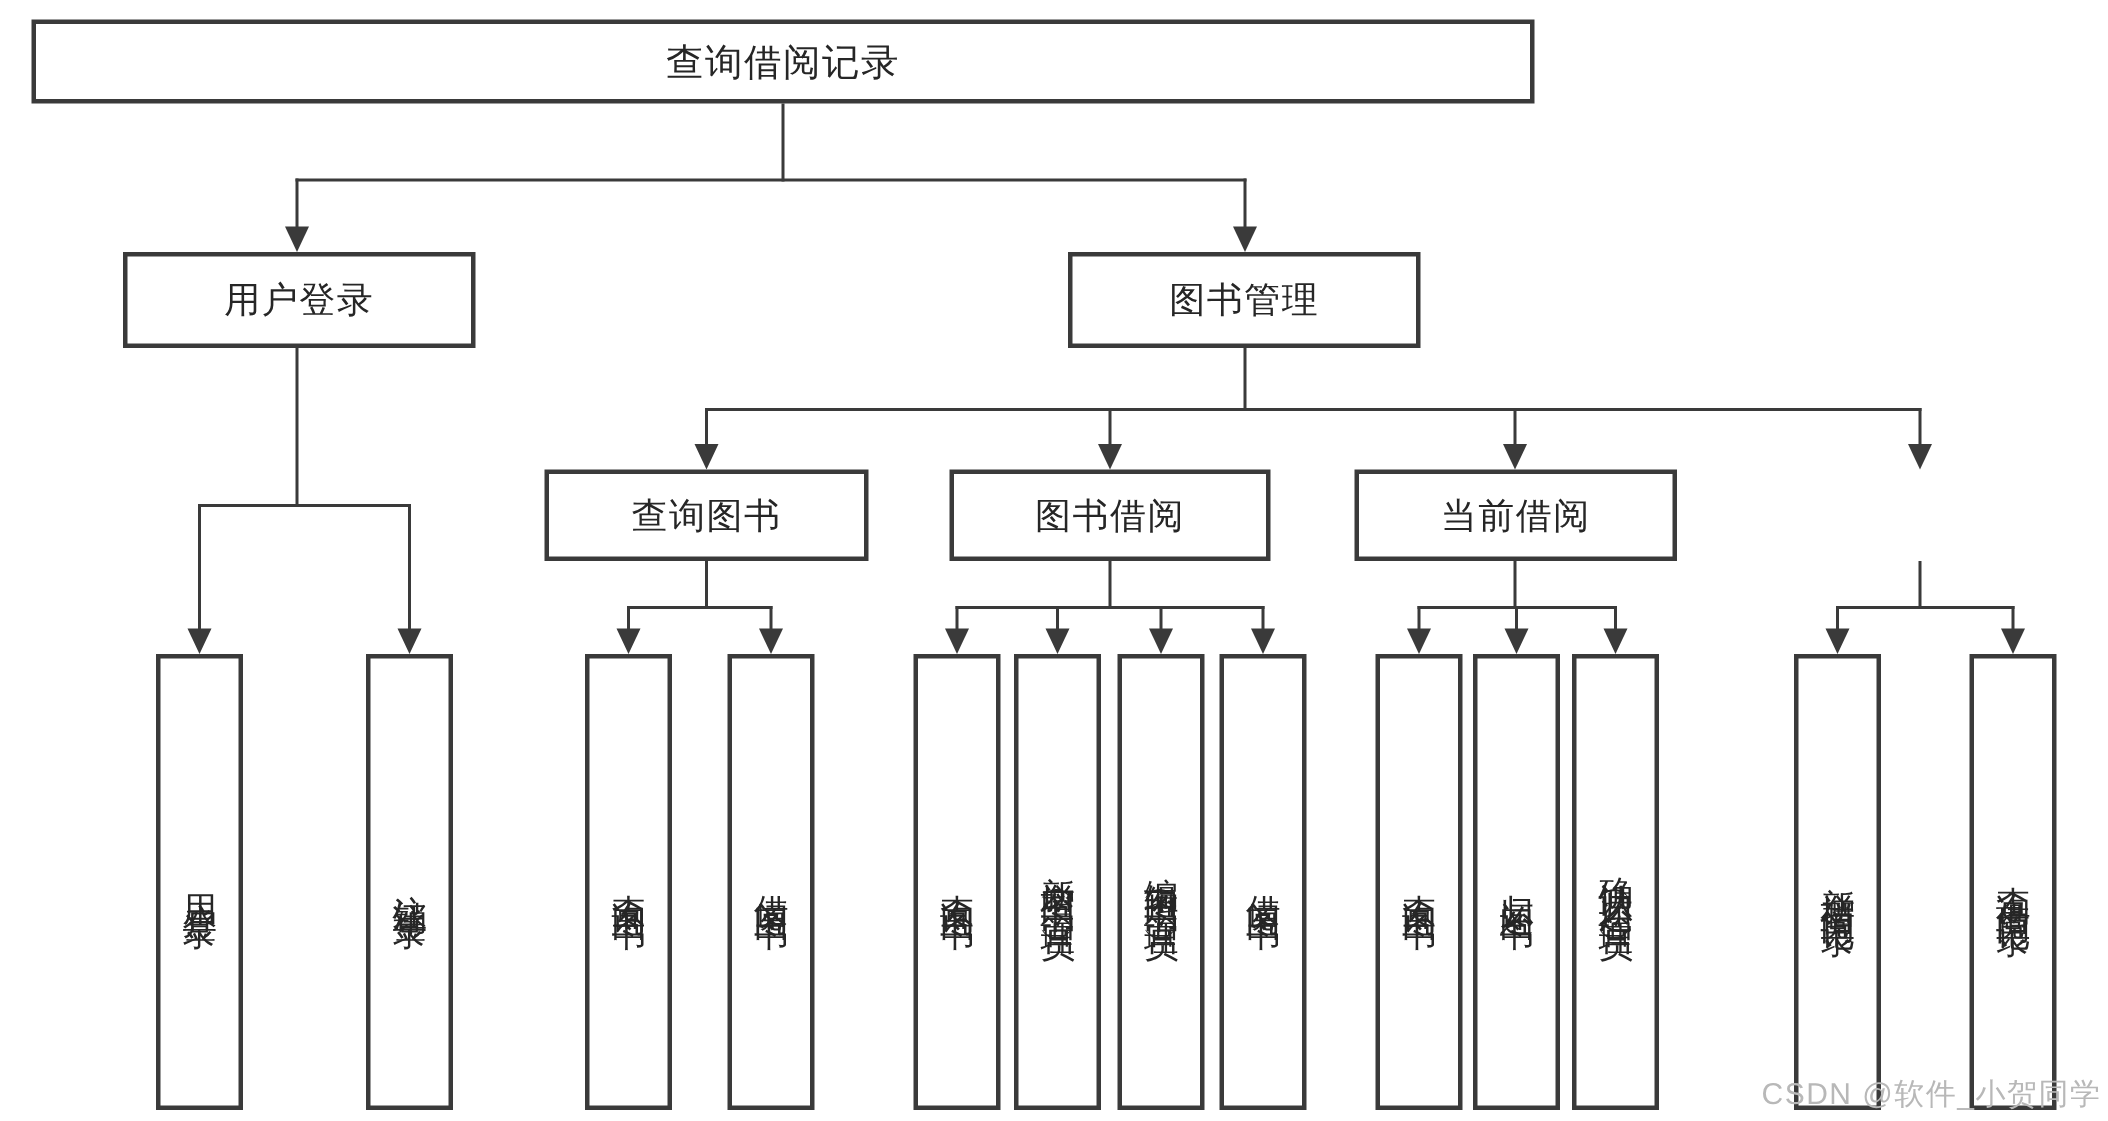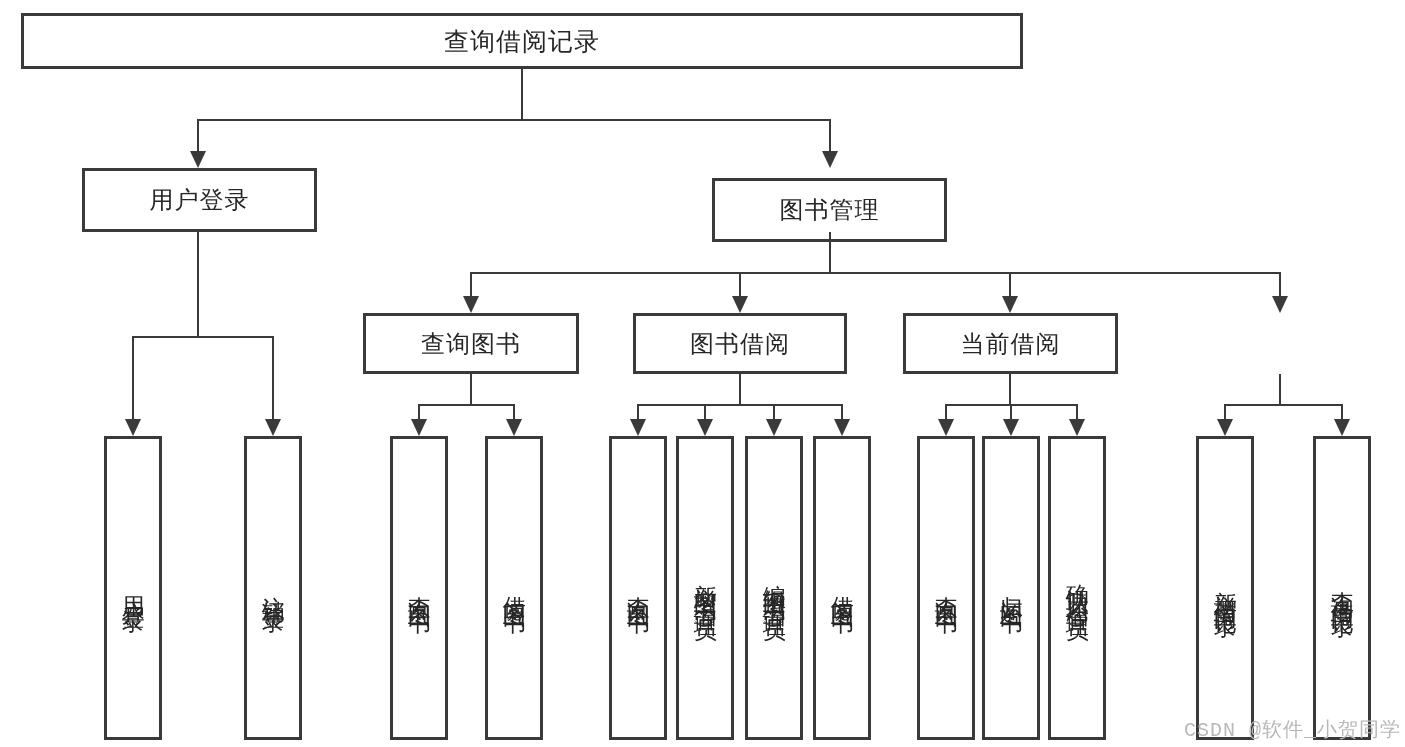--- a/index.html
+++ b/index.html
@@ -15,21 +15,21 @@
     box-sizing:border-box;
     border:3px solid #3a3a3a;
     background:#ffffff;
     display:flex;align-items:center;justify-content:center;
     color:#262626;
     font-size:24px;
     letter-spacing:1px;
   }
   .b-root{left:21px;top:13px;width:1002px;height:56px;font-size:25px;}
   .b-l1-0{left:82px;top:168px;width:235px;height:64px;}
-  .b-l1-1{left:712px;top:168px;width:235px;height:64px;margin-top:10px;}
+  .b-l1-1{left:712px;top:168px;width:235px;height:64px;}
   .b-l2-0{left:363px;top:313px;width:216px;height:61px;}
   .b-l2-1{left:633px;top:313px;width:214px;height:61px;}
   .b-l2-2{left:903px;top:313px;width:215px;height:61px;}
   .b-l2-3{left:1172px;top:313px;width:216px;height:61px;}
   .leaf{top:436px;height:304px;width:58px;}
   .leaf span{
     writing-mode:vertical-lr;
     text-orientation:mixed;
     font-size:23px;
     letter-spacing:5px;
@@ -45,21 +45,20 @@
   .arrow{
     position:absolute;width:0;height:0;
     border-left:8px solid transparent;
     border-right:8px solid transparent;
   }
   #watermark{
     position:absolute;
     top:716px;right:4px;
     font-size:20px;
     letter-spacing:1px;
-    font-family:Liberation Mono, monospace;
   }
 </style>
 </head>
 <body>
 
 <div id="canvas">
 
   <div class="box b-root">
     <span>查询借阅记录</span>
   </div>

